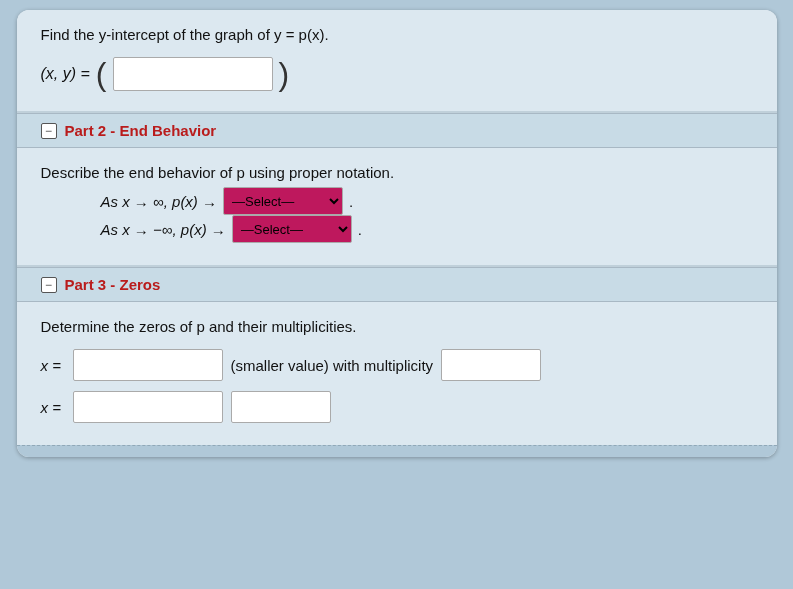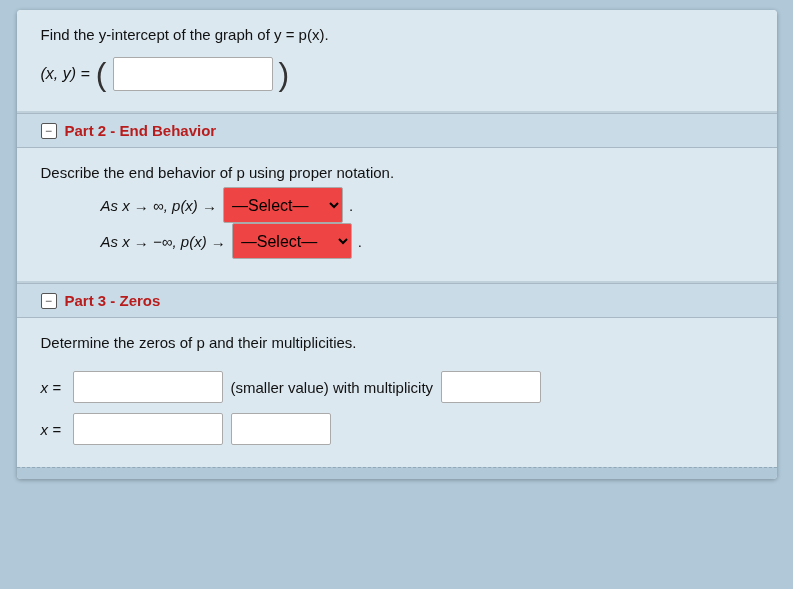--- a/index.html
+++ b/index.html
@@ -12,21 +12,21 @@
       min-height: 589px;
       display: flex;
       align-items: flex-start;
       justify-content: center;
       padding: 10px;
     }
 
     .card {
       background: #e8f0f5;
       width: 760px;
-      border-radius: 4px;
+      border-radius: 12px;
       overflow: hidden;
       box-shadow: 0 1px 4px rgba(0,0,0,0.3);
     }
 
     
     .section-yintercept {
       background: #dce8f0;
       padding: 16px 24px 20px 24px;
       border-bottom: 2px solid #c0d0da;
     }
@@ -123,40 +123,40 @@
       gap: 6px;
       font-size: 15px;
       color: #111;
     }
 
     .behavior-row .math {
       font-style: italic;
     }
 
     .select-dropdown {
-      height: 36px;
-      border: 1px solid #aaa;
-      background: #ef4444;
-      border-radius: 2px;
-      font-size: 16px;
+      height: 28px;
+      border: 1px solid #aaa;
+      background: #be185d;
+      border-radius: 2px;
+      font-size: 13px;
       padding: 0 4px;
       min-width: 120px;
       cursor: pointer;
       appearance: auto;
     }
 
     
     .section-zeros {
       background: #dce8f0;
       padding: 16px 24px 22px 24px;
     }
 
     .section-zeros .desc-text {
       font-size: 15px;
-      margin-bottom: 20px;
+      margin-bottom: 14px;
       color: #111;
     }
 
     .zeros-rows {
       display: flex;
       flex-direction: column;
       gap: 10px;
     }
 
     .zeros-row {

